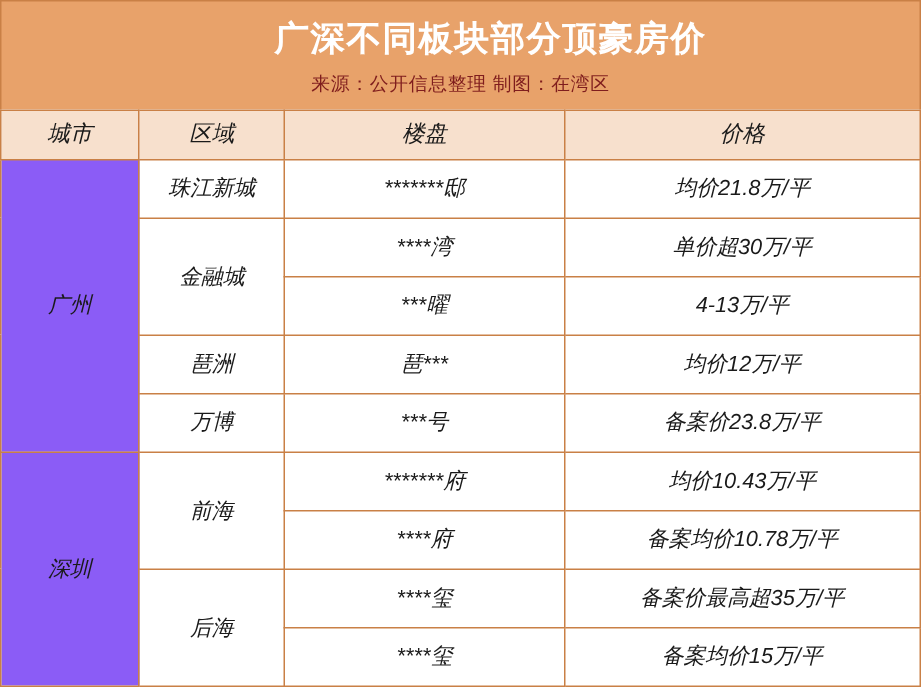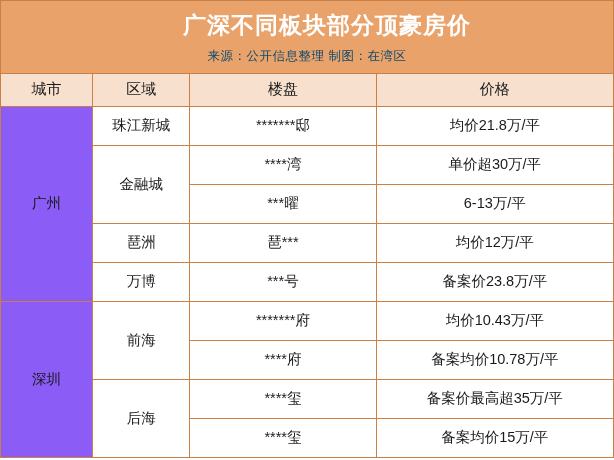--- a/index.html
+++ b/index.html
@@ -28,39 +28,40 @@
   }
   .header-title {
     color: #ffffff;
     font-size: 23px;
     font-weight: bold;
     letter-spacing: 1px;
     line-height: 1.3;
     padding-left: 40px;
   }
   .header-sub {
-    color: #0c4a6e;
+    color: #7f1d1d;
     font-size: 12.5px;
     margin-top: 7px;
     letter-spacing: 0.5px;
   }
   table.main {
     border-collapse: collapse;
     width: 614px;
     table-layout: fixed;
     background: #ffffff;
   }
   table.main td, table.main th {
     border: 1px solid #c98046;
     text-align: center;
     vertical-align: middle;
     font-size: 14.5px;
     color: #1a1a1a;
     font-weight: normal;
     padding: 0;
+    font-style: italic;
   }
   table.main thead td {
     background: #f7e0cd;
     height: 32px;
     font-size: 15px;
   }
   .col-city { width: 92px; }
   .col-area { width: 97px; }
   .col-estate { width: 186px; }
   .col-price { width: 237px; }
@@ -107,21 +108,21 @@
           <td class="body-cell stars">*******邸</td>
           <td class="body-cell">均价21.8万/平</td>
         </tr>
         <tr>
           <td class="body-cell" rowspan="2">金融城</td>
           <td class="body-cell stars">****湾</td>
           <td class="body-cell">单价超30万/平</td>
         </tr>
         <tr>
           <td class="body-cell stars">***曜</td>
-          <td class="body-cell">6-13万/平</td>
+          <td class="body-cell">4-13万/平</td>
         </tr>
         <tr>
           <td class="body-cell" rowspan="1">琶洲</td>
           <td class="body-cell stars">琶***</td>
           <td class="body-cell">均价12万/平</td>
         </tr>
         <tr>
           <td class="body-cell" rowspan="1">万博</td>
           <td class="body-cell stars">***号</td>
           <td class="body-cell">备案价23.8万/平</td>

